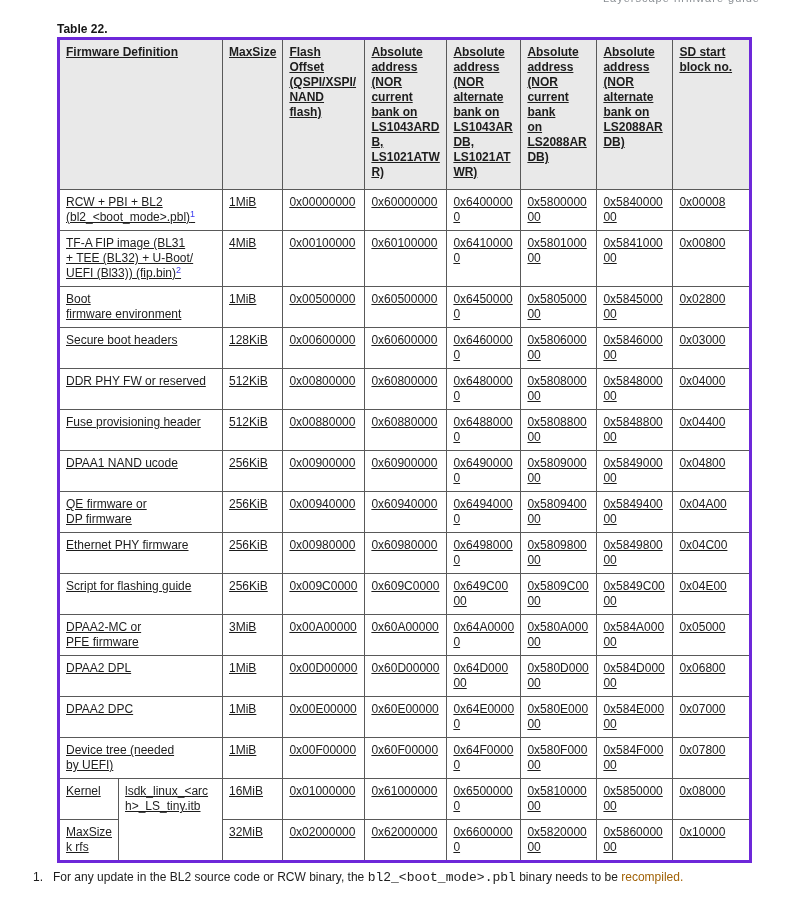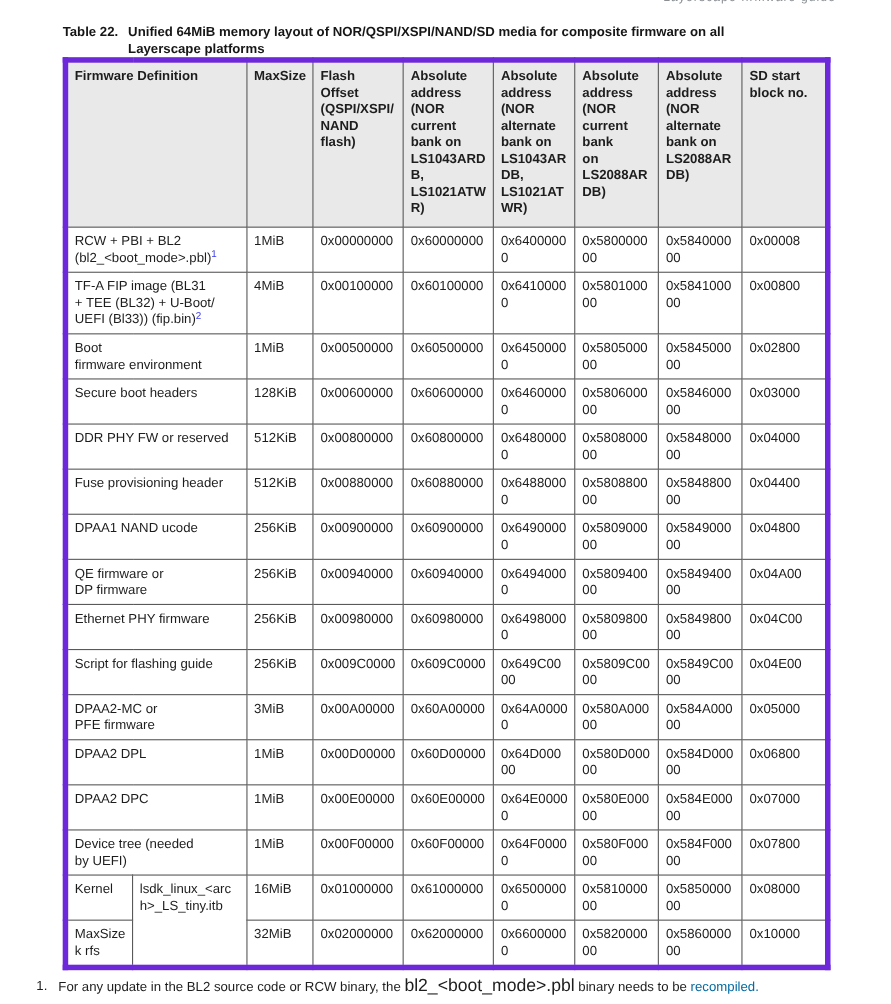--- a/index.html
+++ b/index.html
@@ -15,50 +15,48 @@
     color:#8a8f94;font-size:11px;text-align:right;
   }
   .running-header span{display:block;margin-top:-8px;letter-spacing:1px;}
 
   
   .caption{display:flex;gap:9px;font-weight:bold;font-size:12px;line-height:15px;
     color:#161616;}
   .cap-text{white-space:pre-line;}
 
   
-  table{border-collapse:collapse;table-layout:fixed;border:5px solid #6d28d9;}
+  table{border-collapse:collapse;table-layout:fixed;border:3px solid #6d28d9;text-decoration:underline;}
   th,td{
     border:1px solid #595959;vertical-align:top;text-align:left;
     padding:5px 6px;font-size:12px;line-height:15px;box-sizing:border-box;
   }
   th{background:#e9e9e9;font-weight:bold;white-space:pre-line;padding-bottom:9px;}
   tbody td{height:40px;background:#ffffff;}
   .name,.name-file,.name-sub{white-space:pre-line;}
   .brk{word-break:break-all;margin-top:36px;}
   sup.fnref{color:#3a3aee;font-size:9px;vertical-align:4px;line-height:0;}
 
   
   .footnote{margin-top:7px;margin-left:-24px;font-size:12px;line-height:15px;
     display:flex;gap:10px;width:760px;color:#1d1d1d;}
-  .mono{font-family:Liberation Sans, sans-serif;font-size:16px;}
-  .link{color:#0369a1;text-decoration:none;cursor:pointer;}
+  .mono{font-family:Liberation Mono, monospace;font-size:13px;}
+  .link{color:#a16207;text-decoration:none;cursor:pointer;}
 </style>
 </head>
 <body>
 
 <div class="page">
 
   <div class="running-header">
     <span>Layerscape firmware guide</span>
   </div>
 
   <div class="caption">
     <span class="cap-label">Table 22.</span>
-    <span class="cap-text">Unified 64MiB memory layout of NOR/QSPI/XSPI/NAND/SD media for composite firmware on all
-Layerscape platforms</span>
   </div>
 
   <table>
     <colgroup>
       <col style="width:54px">
         <col style="width:104px">
         <col style="width:60px">
       <col style="width:82px">
         <col style="width:82px">
         <col style="width:74px">

